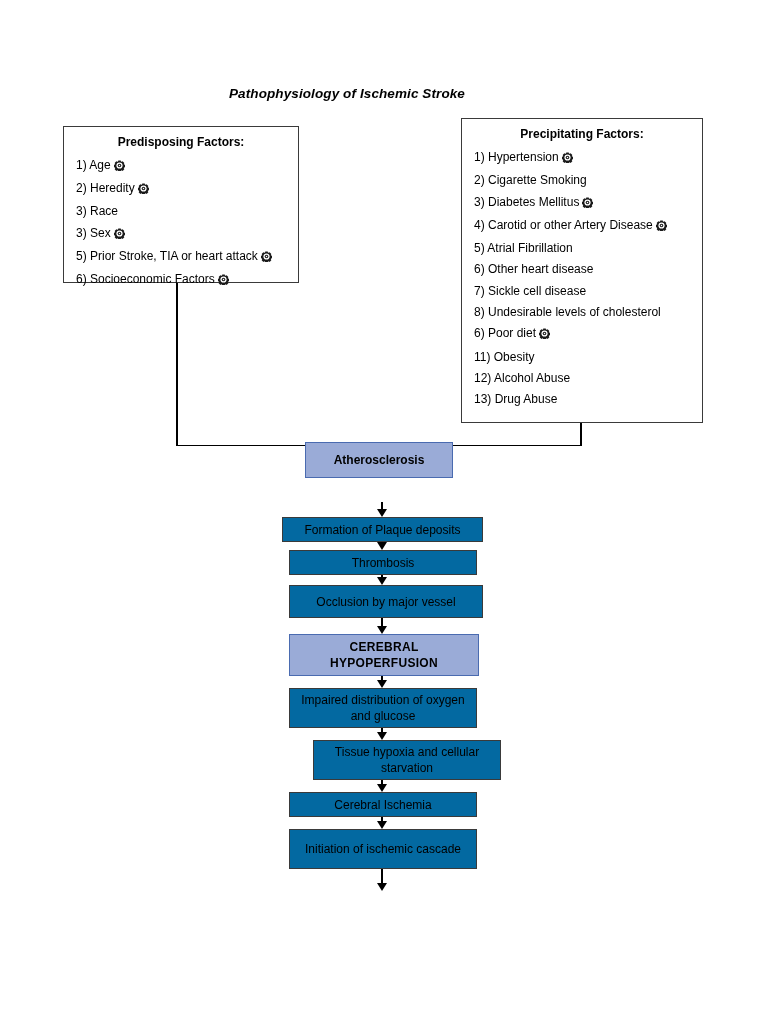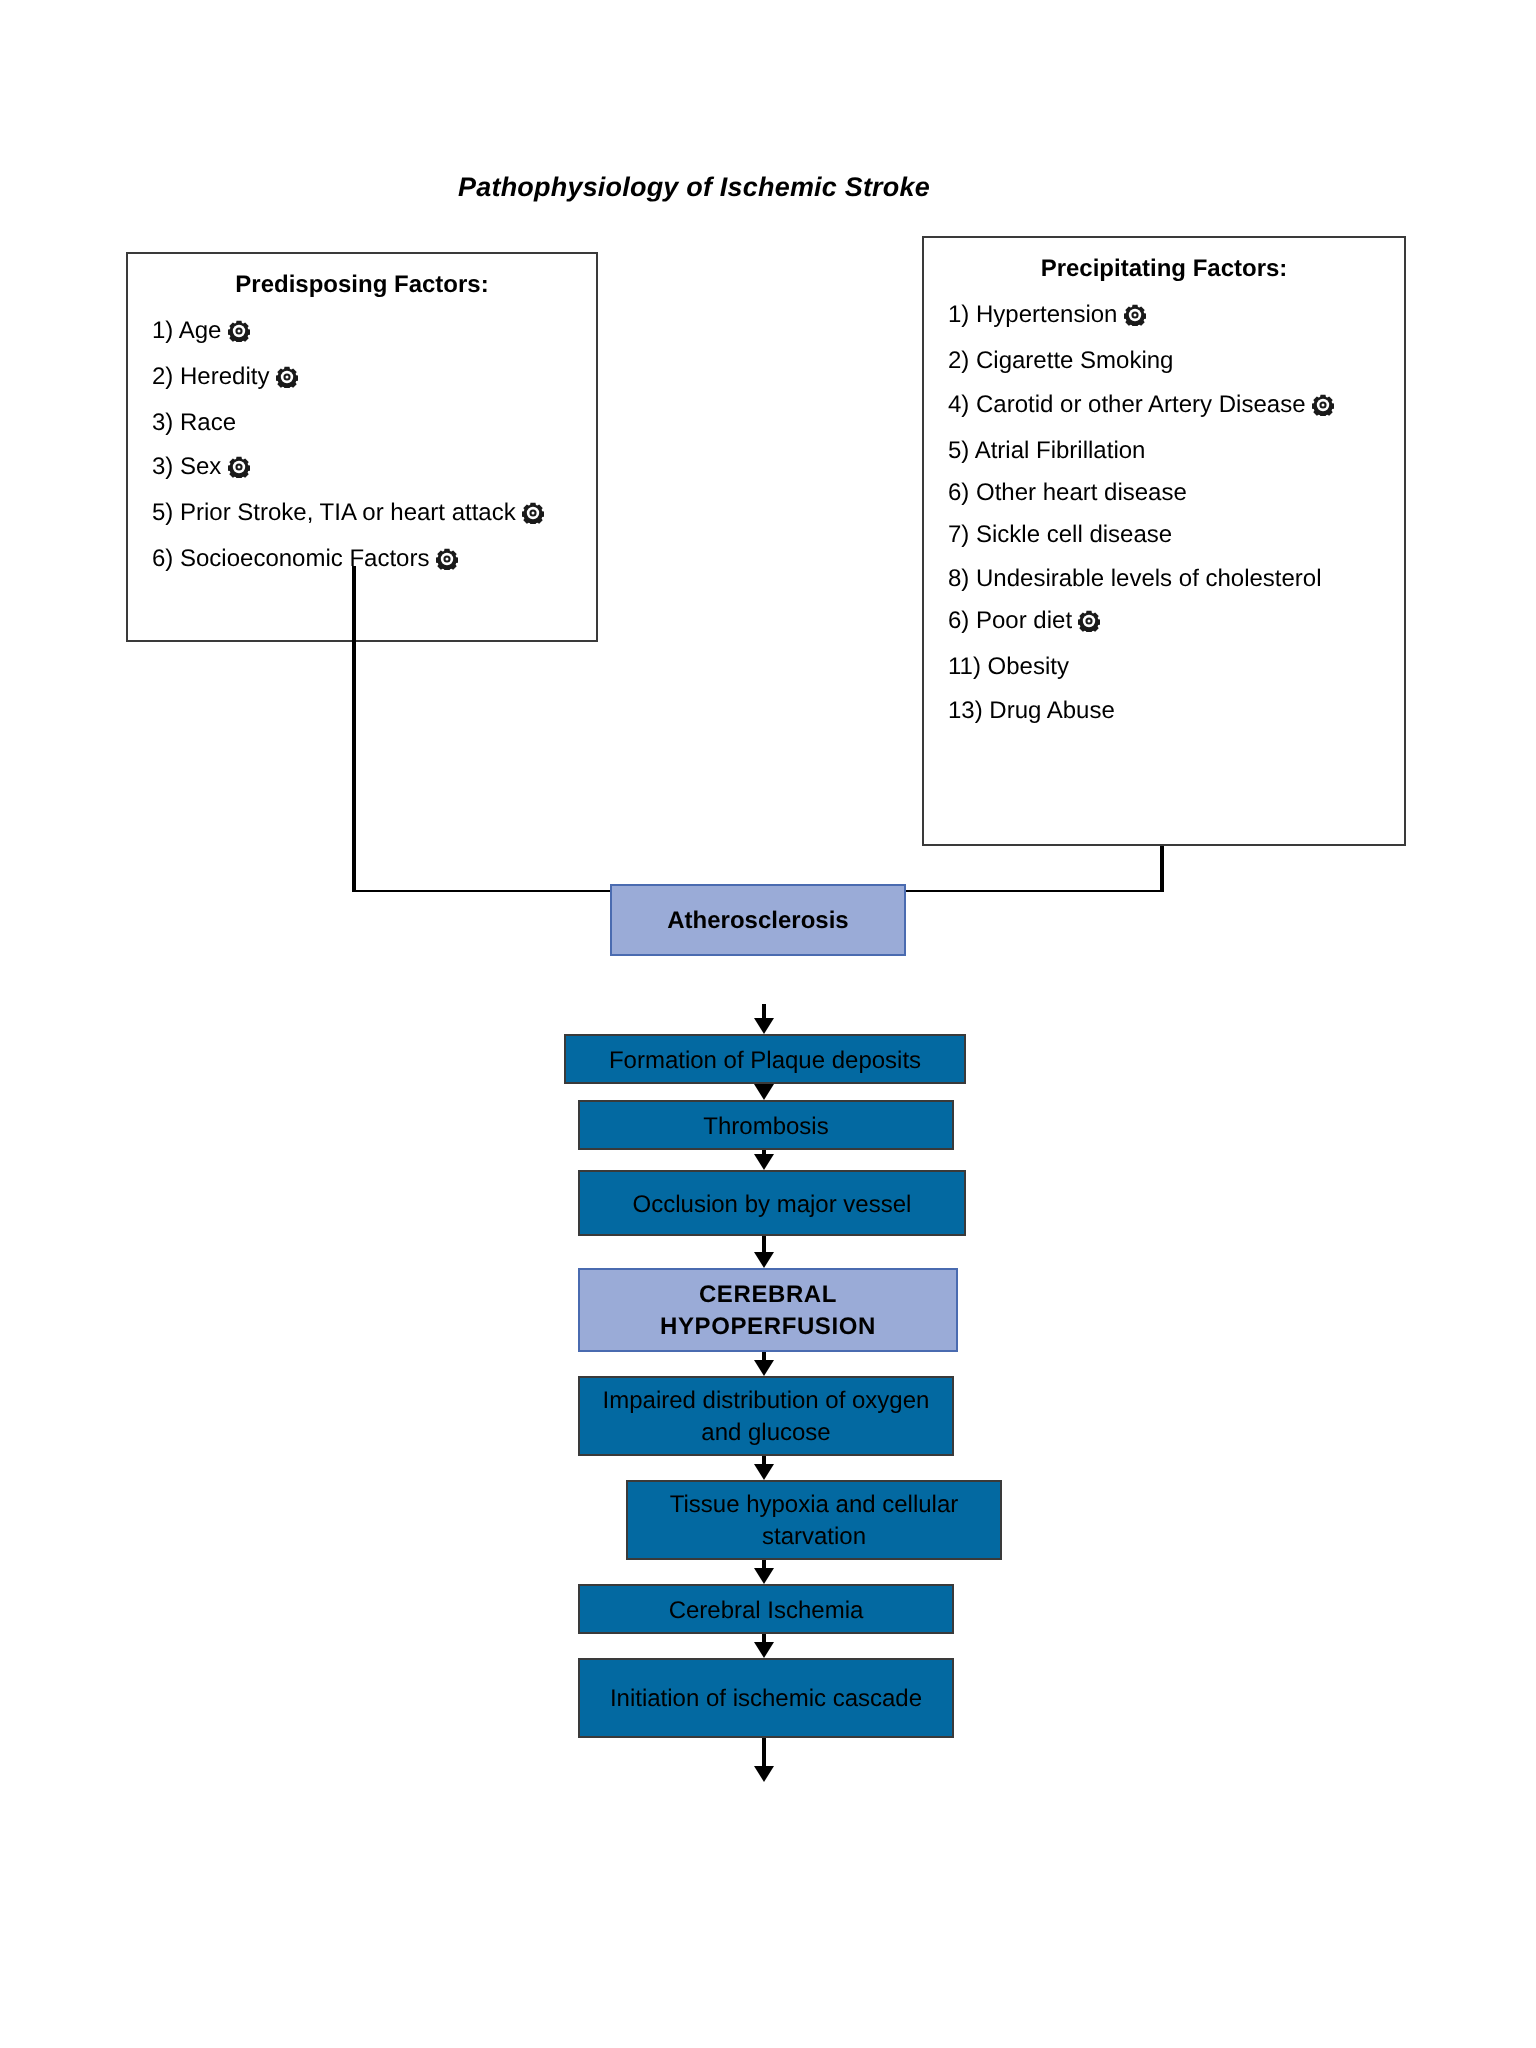--- a/index.html
+++ b/index.html
@@ -35,21 +35,21 @@
   .factor-box {
     position: absolute;
     border: 1.4px solid #3a3a3a;
     background: #ffffff;
     box-sizing: border-box;
   }
   #predisposing-box {
     left: 63px;
     top: 126px;
     width: 236px;
-    height: 195px;
+    height: 157px;
   }
   #precipitating-box {
     left: 461px;
     top: 118px;
     width: 242px;
     height: 305px;
   }
   .factor-heading {
     text-align: center;
     font-size: 12px;
@@ -162,37 +162,44 @@
   <div class="factor-box" id="precipitating-box">
     <div class="factor-heading">Precipitating Factors:</div>
     <div class="factor-list" id="precipitating-list">
         <div class="factor-item"><span>1) Hypertension</span><span class="gear-icon"><svg width="11" height="11" viewBox="0 0 16 16">
               <path fill="#1a1a1a" d="M6.2 0.6h3.6l0.35 1.5 1.0 0.45 1.35-0.8 2.55 2.55-0.8 1.35 0.45 1.0 1.5 0.35v3.6l-1.5 0.35-0.45 1.0 0.8 1.35-2.55 2.55-1.35-0.8-1.0 0.45-0.35 1.5H6.2l-0.35-1.5-1.0-0.45-1.35 0.8L0.95 13.3l0.8-1.35-0.45-1.0L-0.2 10.6V7l1.5-0.35 0.45-1.0-0.8-1.35L3.5 1.75l1.35 0.8 1.0-0.45z"></path>
               <circle cx="8" cy="8" r="4.5" fill="#ffffff"></circle>
               <circle cx="8" cy="8" r="2.6" fill="#1a1a1a"></circle>
               <circle cx="8" cy="8" r="1.1" fill="#ffffff"></circle>
             </svg></span></div>
         <div class="factor-item"><span>2) Cigarette Smoking</span></div>
+        <div class="factor-item"><span>3) Diabetes Mellitus</span><span class="gear-icon"><svg width="11" height="11" viewBox="0 0 16 16">
+              <path fill="#1a1a1a" d="M6.2 0.6h3.6l0.35 1.5 1.0 0.45 1.35-0.8 2.55 2.55-0.8 1.35 0.45 1.0 1.5 0.35v3.6l-1.5 0.35-0.45 1.0 0.8 1.35-2.55 2.55-1.35-0.8-1.0 0.45-0.35 1.5H6.2l-0.35-1.5-1.0-0.45-1.35 0.8L0.95 13.3l0.8-1.35-0.45-1.0L-0.2 10.6V7l1.5-0.35 0.45-1.0-0.8-1.35L3.5 1.75l1.35 0.8 1.0-0.45z"></path>
+              <circle cx="8" cy="8" r="4.5" fill="#ffffff"></circle>
+              <circle cx="8" cy="8" r="2.6" fill="#1a1a1a"></circle>
+              <circle cx="8" cy="8" r="1.1" fill="#ffffff"></circle>
+            </svg></span></div>
         <div class="factor-item"><span>4) Carotid or other Artery Disease</span><span class="gear-icon"><svg width="11" height="11" viewBox="0 0 16 16">
               <path fill="#1a1a1a" d="M6.2 0.6h3.6l0.35 1.5 1.0 0.45 1.35-0.8 2.55 2.55-0.8 1.35 0.45 1.0 1.5 0.35v3.6l-1.5 0.35-0.45 1.0 0.8 1.35-2.55 2.55-1.35-0.8-1.0 0.45-0.35 1.5H6.2l-0.35-1.5-1.0-0.45-1.35 0.8L0.95 13.3l0.8-1.35-0.45-1.0L-0.2 10.6V7l1.5-0.35 0.45-1.0-0.8-1.35L3.5 1.75l1.35 0.8 1.0-0.45z"></path>
               <circle cx="8" cy="8" r="4.5" fill="#ffffff"></circle>
               <circle cx="8" cy="8" r="2.6" fill="#1a1a1a"></circle>
               <circle cx="8" cy="8" r="1.1" fill="#ffffff"></circle>
             </svg></span></div>
         <div class="factor-item"><span>5) Atrial Fibrillation</span></div>
         <div class="factor-item"><span>6) Other heart disease</span></div>
         <div class="factor-item"><span>7) Sickle cell disease</span></div>
         <div class="factor-item"><span>8) Undesirable levels of cholesterol</span></div>
         <div class="factor-item"><span>6) Poor diet</span><span class="gear-icon"><svg width="11" height="11" viewBox="0 0 16 16">
               <path fill="#1a1a1a" d="M6.2 0.6h3.6l0.35 1.5 1.0 0.45 1.35-0.8 2.55 2.55-0.8 1.35 0.45 1.0 1.5 0.35v3.6l-1.5 0.35-0.45 1.0 0.8 1.35-2.55 2.55-1.35-0.8-1.0 0.45-0.35 1.5H6.2l-0.35-1.5-1.0-0.45-1.35 0.8L0.95 13.3l0.8-1.35-0.45-1.0L-0.2 10.6V7l1.5-0.35 0.45-1.0-0.8-1.35L3.5 1.75l1.35 0.8 1.0-0.45z"></path>
               <circle cx="8" cy="8" r="4.5" fill="#ffffff"></circle>
               <circle cx="8" cy="8" r="2.6" fill="#1a1a1a"></circle>
               <circle cx="8" cy="8" r="1.1" fill="#ffffff"></circle>
             </svg></span></div>
         <div class="factor-item"><span>11) Obesity</span></div>
+        <div class="factor-item"><span>12) Alcohol Abuse</span></div>
         <div class="factor-item"><span>13) Drug Abuse</span></div>
       </div>
   </div>
 
   <div class="line vline" style="left:176px; top:283px; height:163px;"></div>
   <div class="line vline" style="left:580px; top:423px; height:23px;"></div>
   <div class="line hline" style="left:176px; top:444.6px; width:405px;"></div>
 
   <div id="flow-chain">
       <div class="line vline" style="left: 381.2px; top: 446px; height: 13px;"></div>

